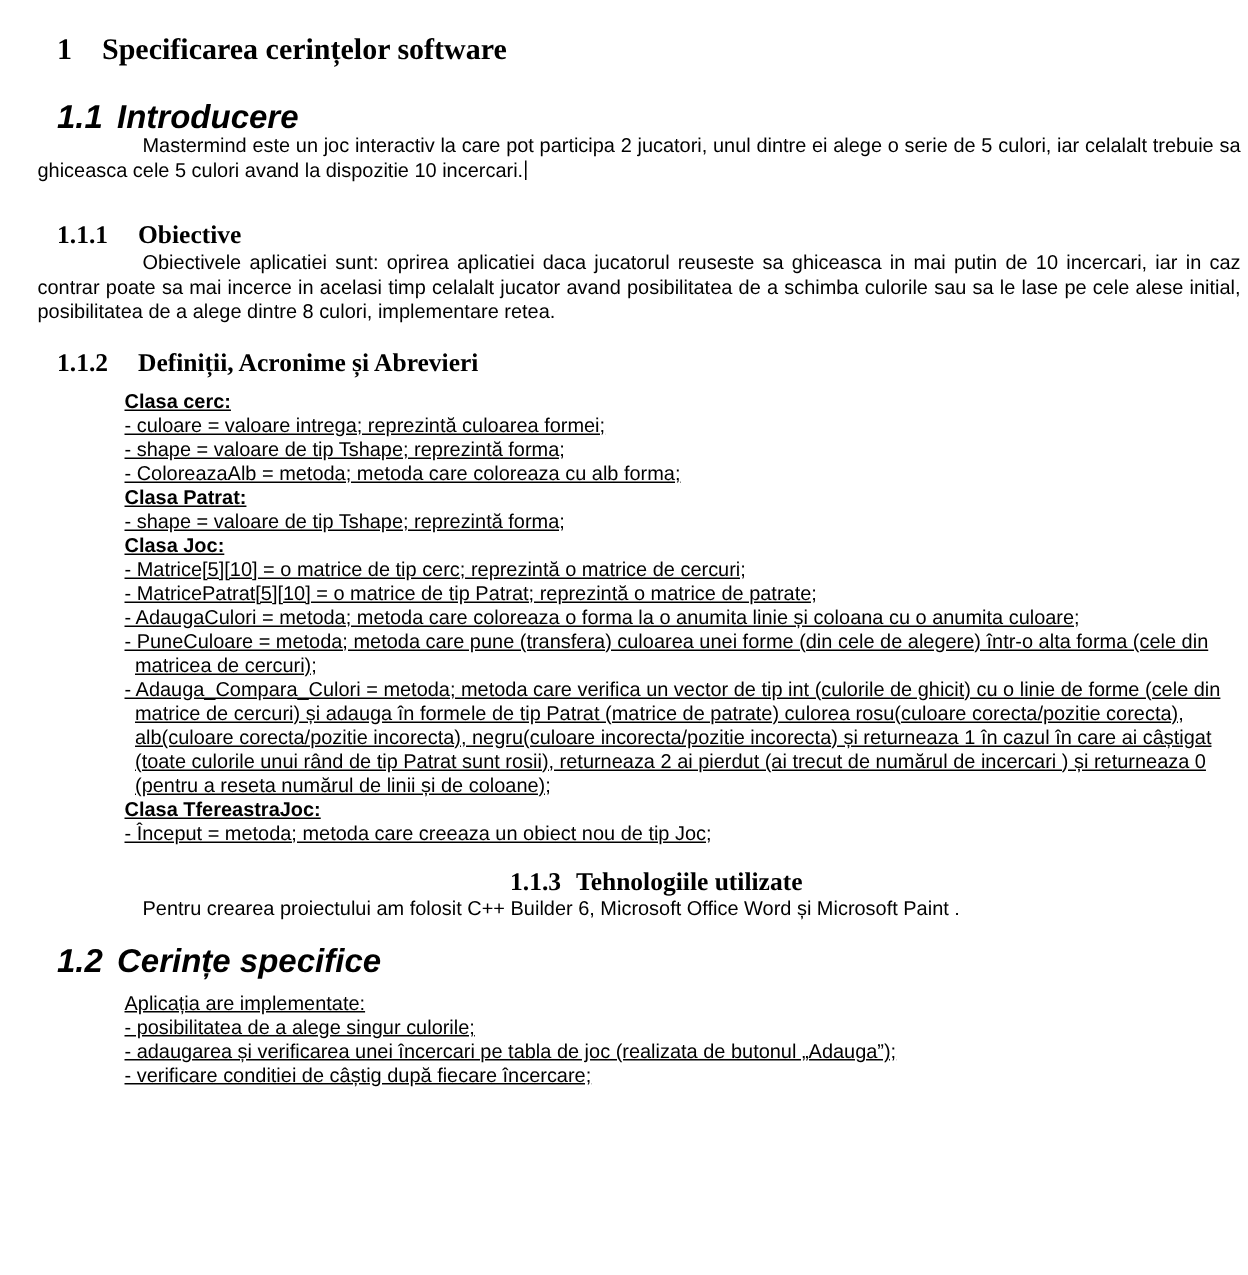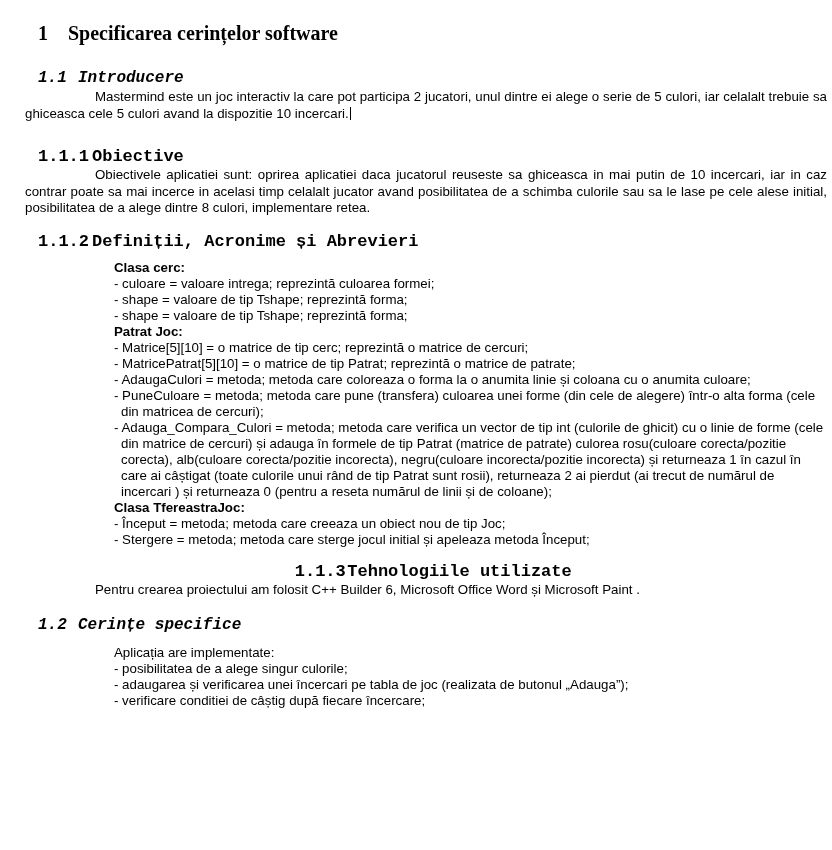--- a/index.html
+++ b/index.html
@@ -17,30 +17,30 @@
   }
   .h1 {
     font-family: "Liberation Serif", serif;
     font-weight: bold;
     font-size: 20px;
     line-height: 23px;
     margin: 0 0 0 13px;
   }
   .h1 .num { display: inline-block; width: 30px; }
   .h2 {
-    font-family: Liberation Mono, monospace;
+    font-family: Liberation Sans, sans-serif;
     font-weight: bold;
     font-style: italic;
-    font-size: 16px;
+    font-size: 22px;
     line-height: 22px;
     margin: 0 0 0 13px;
   }
   .h2 .num { display: inline-block; width: 40px; }
   .h3 {
-    font-family: Liberation Mono, monospace;
+    font-family: Liberation Serif, serif;
     font-weight: bold;
     font-size: 17px;
     line-height: 20px;
     margin: 0 0 0 13px;
   }
   .h3 .num { display: inline-block; width: 54px; }
 
   .mt-h2-first  { margin-top: 22px; }
   .mt-intro     { margin-top: 23px; }
   .mt-h3-a      { margin-top: 25px; }
@@ -52,22 +52,23 @@
   .mt-h2-last   { margin-top: 16px; }
   .mt-req       { margin-top: 9px;  }
 
   .para {
     margin: 0;
     text-indent: 70px;
   }
   .justify { text-align: justify; }
 
   .def-list, .req-list {
-    margin-left: 89px;
+    margin-left: 58px;
     line-height: 16px;
+    text-decoration: underline;
   }
   .def-line, .req-item {
     padding-left: 7px;
     text-indent: -7px;
   }
   .bold { font-weight: bold; }
 
   .caret {
     display: inline-block;
     width: 1px;
@@ -89,30 +90,31 @@
 <div class="h3 mt-h3-a"><span class="num">1.1.1</span><span>Obiective</span></div>
 
 <p class="para justify mt-para-a">Obiectivele aplicatiei sunt: oprirea aplicatiei daca jucatorul reuseste sa ghiceasca in mai putin de 10 incercari, iar in caz contrar poate sa mai incerce in acelasi timp celalalt jucator avand posibilitatea de a schimba culorile sau sa le lase pe cele alese initial, posibilitatea de a alege dintre 8 culori,  implementare retea.</p>
 
 <div class="h3 mt-h3-b"><span class="num">1.1.2</span><span>Definiții, Acronime și Abrevieri</span></div>
 
 <div class="def-list mt-list">
   <div class="def-line bold">Clasa cerc:</div>
   <div class="def-line">- culoare = valoare intrega; reprezintă culoarea formei;</div>
   <div class="def-line">- shape = valoare de tip Tshape; reprezintă forma;</div>
+  <div class="def-line">- ColoreazaAlb = metoda; metoda care coloreaza cu alb forma;</div>
+  <div class="def-line bold">Clasa Patrat:</div>
   <div class="def-line">- shape = valoare de tip Tshape; reprezintă forma;</div>
-  <div class="def-line bold">Patrat Joc:</div>
+  <div class="def-line bold">Clasa Joc:</div>
   <div class="def-line">- Matrice[5][10] = o matrice de tip cerc; reprezintă o matrice de cercuri;</div>
   <div class="def-line">- MatricePatrat[5][10] = o matrice de tip Patrat; reprezintă o matrice de patrate;</div>
   <div class="def-line">- AdaugaCulori = metoda; metoda care coloreaza o forma la o anumita linie și coloana cu o anumita culoare;</div>
   <div class="def-line">- PuneCuloare = metoda; metoda care pune (transfera) culoarea unei forme (din cele de alegere) într-o alta forma (cele din matricea de cercuri);</div>
   <div class="def-line">- Adauga_Compara_Culori = metoda; metoda care verifica un vector de tip int (culorile de ghicit) cu o linie de forme (cele din matrice de cercuri) și adauga în formele de tip Patrat (matrice de patrate) culorea rosu(culoare corecta/pozitie corecta), alb(culoare corecta/pozitie incorecta), negru(culoare incorecta/pozitie incorecta) și returneaza 1 în cazul în care ai câștigat (toate culorile unui rând de tip Patrat sunt rosii), returneaza 2 ai pierdut (ai trecut de numărul de incercari ) și returneaza 0 (pentru a reseta numărul de linii și de coloane);</div>
   <div class="def-line bold">Clasa TfereastraJoc:</div>
   <div class="def-line">- Început = metoda; metoda care creeaza un obiect nou de tip Joc;</div>
-  <div class="def-line">- Stergere = metoda; metoda care sterge jocul initial și apeleaza metoda Început;</div>
 </div>
 
 <div class="h3 mt-h3-c"><span class="num">1.1.3</span><span>Tehnologiile utilizate</span></div>
 
 <p class="para mt-para-c">Pentru crearea proiectului am folosit C++ Builder 6, Microsoft Office Word și Microsoft Paint .</p>
 
 <div class="h2 mt-h2-last"><span class="num">1.2</span><span>Cerințe specifice</span></div>
 
 <div class="req-list mt-req">
   <div>Aplicația are implementate:</div>

